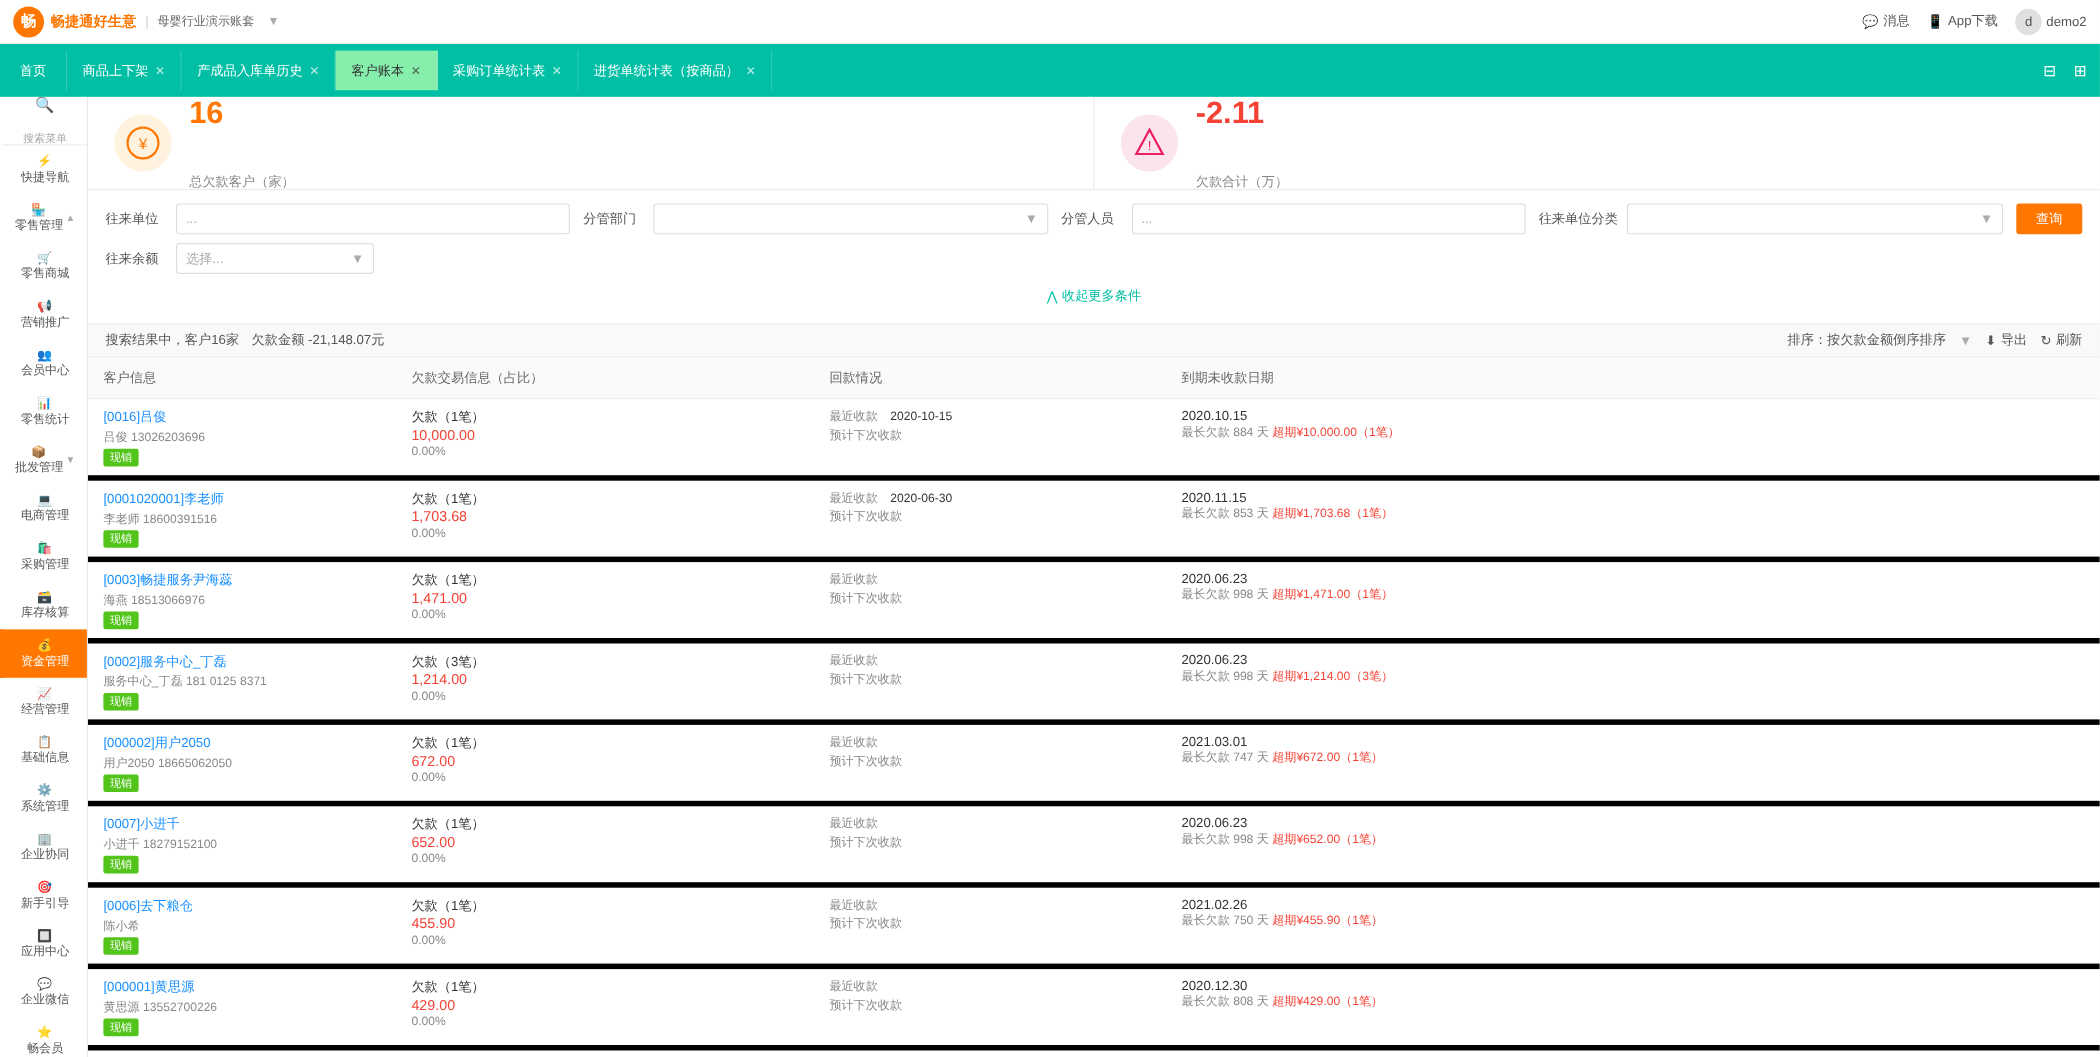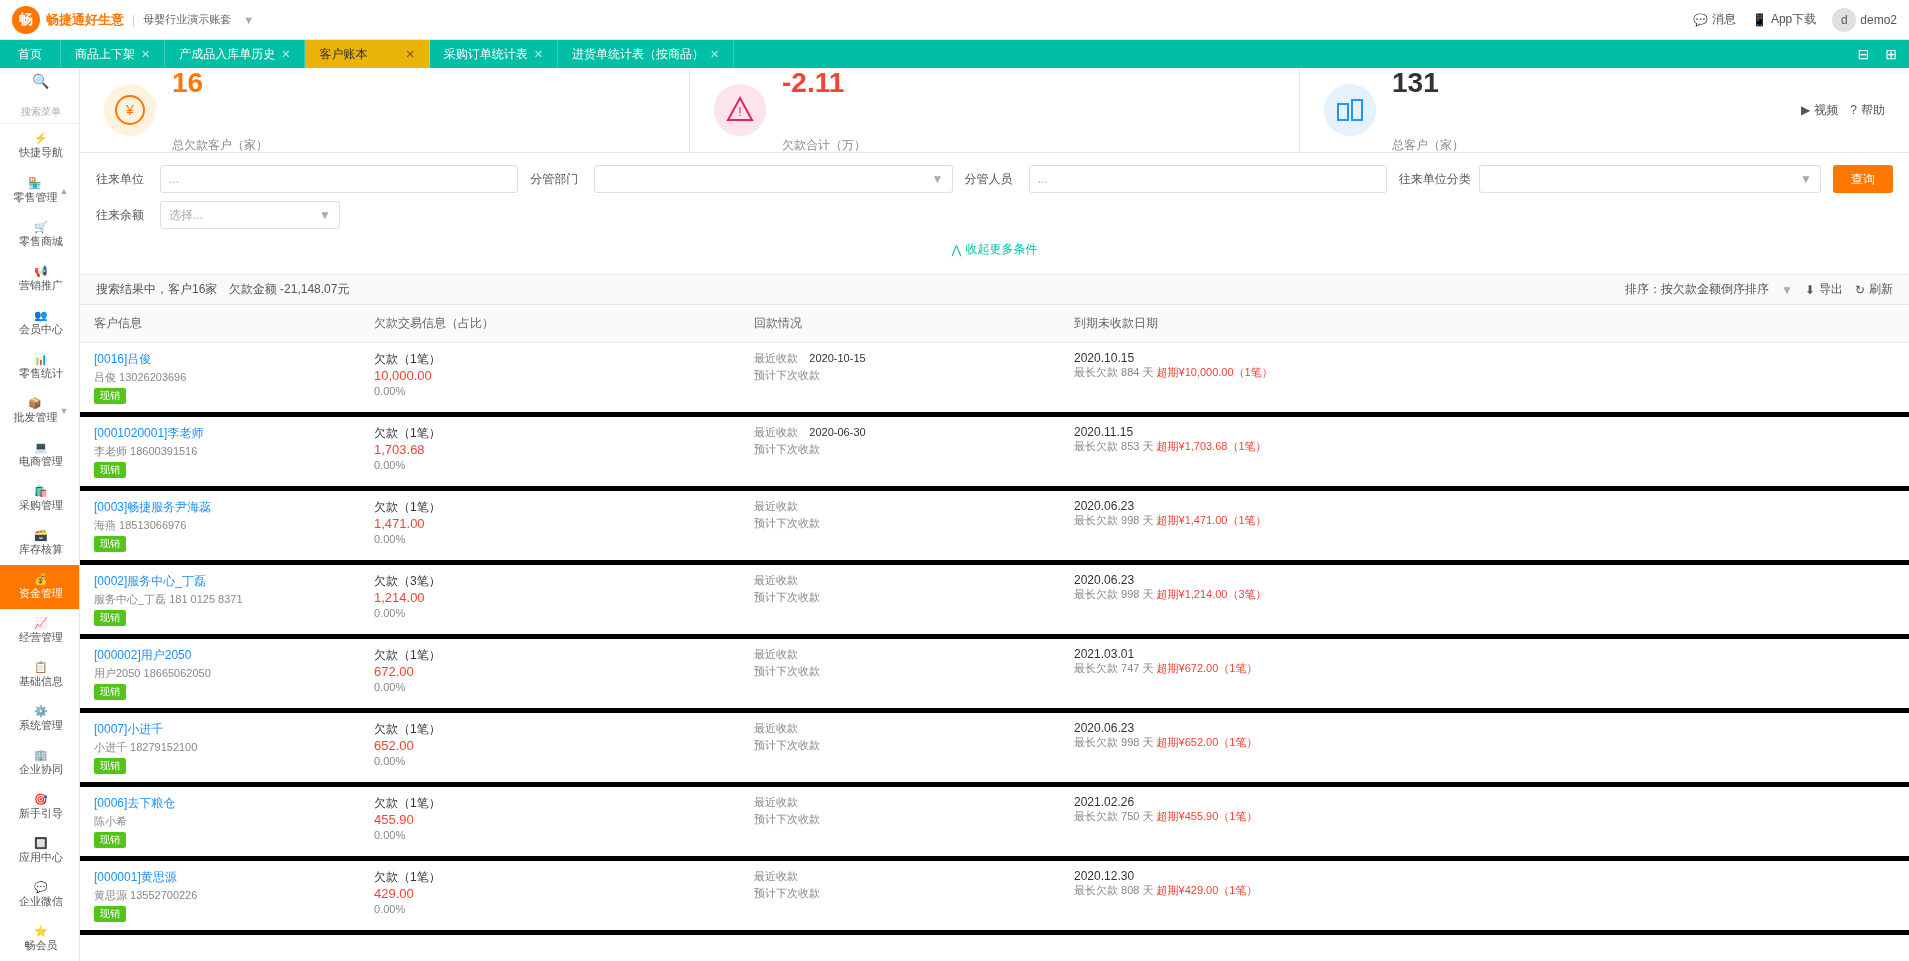--- a/index.html
+++ b/index.html
@@ -10,23 +10,23 @@
     .top-bar { height: 40px; background: #fff; display: flex; align-items: center; padding: 0 12px; border-bottom: 1px solid #e8e8e8; justify-content: space-between; }
     .top-bar-left { display: flex; align-items: center; gap: 8px; }
     .brand-logo { display: flex; align-items: center; gap: 6px; }
     .brand-logo-icon { width: 28px; height: 28px; background: #ff7700; border-radius: 50%; display: flex; align-items: center; justify-content: center; color: #fff; font-size: 14px; font-weight: bold; }
     .brand-name { color: #ff7700; font-size: 13px; font-weight: bold; }
     .brand-sub { color: #666; font-size: 11px; }
     .top-bar-right { display: flex; align-items: center; gap: 16px; }
     .top-bar-btn { display: flex; align-items: center; gap: 4px; color: #555; font-size: 12px; cursor: pointer; }
 
     
-    .tabs-bar { height: 28px; background: #00bfa5; display: flex; align-items: center; padding: 0 0 0 0; overflow: hidden; }
+    .tabs-bar { height: 48px; background: #00bfa5; display: flex; align-items: center; padding: 0 0 0 0; overflow: hidden; }
     .tab-item { height: 36px; display: flex; align-items: center; padding: 0 14px; color: #fff; font-size: 12px; cursor: pointer; white-space: nowrap; border-right: 1px solid rgba(255,255,255,0.2); }
-    .tab-item.active { background: #eab308; color: #333; gap: 32px; }
+    .tab-item.active { background: #86efac; color: #333; }
     .tab-item .tab-close { margin-left: 6px; font-size: 11px; opacity: 0.7; }
     .tab-item:first-child { padding: 0 18px; border-radius: 0; }
     .tabs-bar-right { margin-left: auto; display: flex; align-items: center; padding-right: 8px; gap: 8px; }
     .tab-window-btn { color: #fff; font-size: 14px; cursor: pointer; padding: 2px 4px; }
 
     
     .main-area { display: flex; flex: 1; overflow: hidden; }
     .sidebar { width: 80px; background: #fff; border-right: 1px solid #e8e8e8; display: flex; flex-direction: column; overflow-y: auto; }
     .sidebar-item { display: flex; flex-direction: column; align-items: center; justify-content: center; padding: 10px 4px; cursor: pointer; font-size: 11px; color: #555; border-left: 3px solid transparent; min-height: 44px; }
     .sidebar-item.active { background: #ff7700; color: #fff; border-left: 3px solid #ff7700; }
@@ -255,42 +255,20 @@
             <svg width="32" height="32" viewBox="0 0 32 32">
                 <polygon points="16,4 28,26 4,26" fill="none" stroke="#e91e63" stroke-width="2"></polygon>
                 <text x="16" y="22" text-anchor="middle" fill="#e91e63" font-size="12">!</text>
               </svg>
           </div>
           <div class="stat-info">
             <span class="stat-value red">-2.11</span>
             <span class="stat-label">欠款合计（万）</span>
           </div>
         </div>
-        <div class="stat-card">
-          <div class="stat-icon blue">
-            <svg width="32" height="32" viewBox="0 0 32 32">
-                <rect x="4" y="10" width="10" height="16" fill="none" stroke="#2196f3" stroke-width="2"></rect>
-                <rect x="18" y="6" width="10" height="20" fill="none" stroke="#2196f3" stroke-width="2"></rect>
-              </svg>
-          </div>
-          <div class="stat-info">
-            <span class="stat-value dark">131</span>
-            <span class="stat-label">总客户（家）</span>
-          </div>
-          <div class="stat-actions">
-            <span class="top-bar-btn">
-              <span>▶</span>
-              <span>视频</span>
-            </span>
-            <span class="top-bar-btn">
-              <span>?</span>
-              <span>帮助</span>
-            </span>
-          </div>
-        </div>
       </div>
 
       <div class="filter-area">
         <div class="filter-row">
           <div class="filter-group">
             <span class="filter-label">往来单位</span>
             <div class="filter-input">
               <span class="ellipsis">...</span>
             </div>
           </div>

